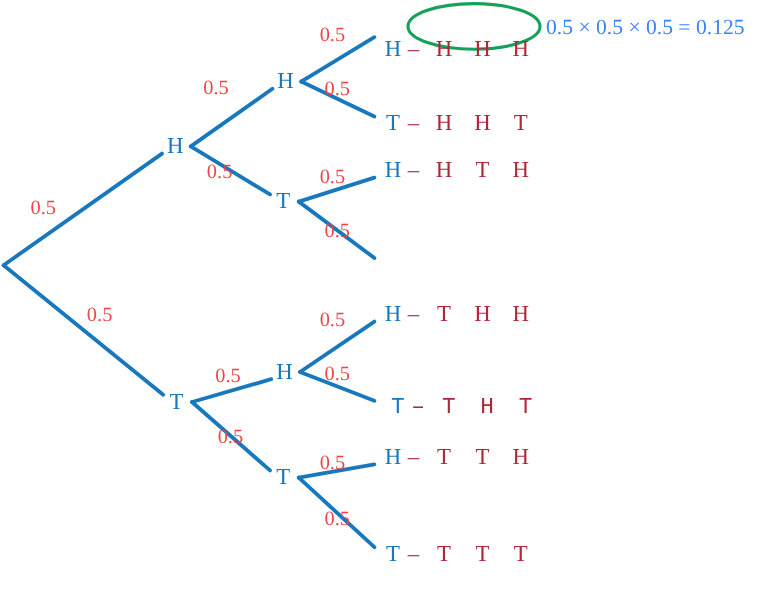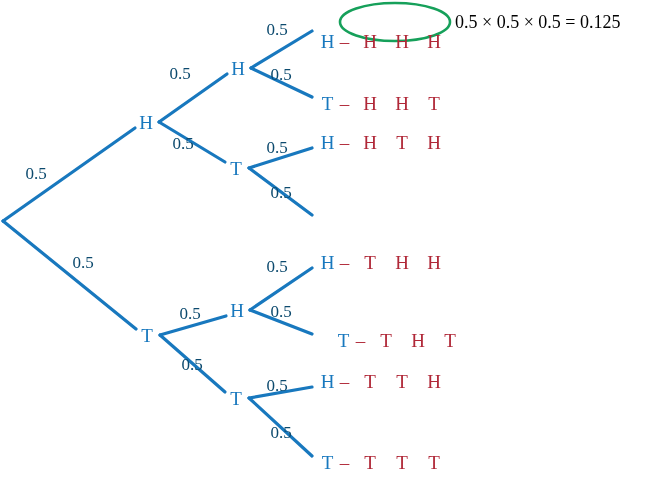--- a/index.html
+++ b/index.html
@@ -31,21 +31,21 @@
   .node-label {
     position: absolute;
     color: #1878be;
     font-size: 19px;
     line-height: 1;
     transform: translate(-50%, -50%);
     white-space: nowrap;
   }
   .prob-label {
     position: absolute;
-    color: #0c4a6e;
+    color: #ef4444;
     font-size: 17px;
     line-height: 1;
     transform: translate(-50%, -50%);
     white-space: nowrap;
   }
   .leaf-row {
     position: absolute;
     transform: translate(0, -50%);
     white-space: nowrap;
     font-size: 19px;
@@ -64,21 +64,21 @@
     text-align: center;
   }
   .seq-letter {
     color: #b02838;
     display: inline-block;
     width: 32px;
     text-align: center;
   }
   .equation {
     position: absolute;
-    color: #000000;
+    color: #3b82f6;
     font-size: 18px;
     line-height: 1;
     transform: translate(0, -50%);
     white-space: nowrap;
   }
 </style>
 </head>
 <body>
 
 <svg id="tree-canvas" viewBox="0 0 650 499" xmlns="http://www.w3.org/2000/svg">
@@ -119,19 +119,19 @@
     <div class="prob-label" style="left: 277px; top: 29px;">0.5</div>
     <div class="leaf-row" style="left: 320px; top: 25px; margin-top: 16px;"><span class="leaf-node">H</span><span class="leaf-dash">–</span><span class="seq-letter">H</span><span class="seq-letter">H</span><span class="seq-letter">H</span></div>
     <div class="prob-label" style="left: 281px; top: 74px;">0.5</div>
     <div class="leaf-row" style="left: 320px; top: 103px;"><span class="leaf-node">T</span><span class="leaf-dash">–</span><span class="seq-letter">H</span><span class="seq-letter">H</span><span class="seq-letter">T</span></div>
     <div class="prob-label" style="left: 277px; top: 147px;">0.5</div>
     <div class="leaf-row" style="left: 320px; top: 142px;"><span class="leaf-node">H</span><span class="leaf-dash">–</span><span class="seq-letter">H</span><span class="seq-letter">T</span><span class="seq-letter">H</span></div>
     <div class="prob-label" style="left: 281px; top: 192px;">0.5</div>
     <div class="prob-label" style="left: 277px; top: 266px;">0.5</div>
     <div class="leaf-row" style="left: 320px; top: 262px;"><span class="leaf-node">H</span><span class="leaf-dash">–</span><span class="seq-letter">T</span><span class="seq-letter">H</span><span class="seq-letter">H</span></div>
     <div class="prob-label" style="left: 281px; top: 311px;">0.5</div>
-    <div class="leaf-row" style="left: 336px; top: 340px;"><span class="leaf-node">T</span><span class="leaf-dash">–</span><span class="seq-letter">T</span><span class="seq-letter">H</span><span class="seq-letter">T</span></div>
+    <div class="leaf-row" style="left: 324px; top: 340px; font-family: Liberation Mono, monospace;"><span class="leaf-node">T</span><span class="leaf-dash">–</span><span class="seq-letter">T</span><span class="seq-letter">H</span><span class="seq-letter">T</span></div>
     <div class="prob-label" style="left: 277px; top: 385px;">0.5</div>
     <div class="leaf-row" style="left: 320px; top: 381px;"><span class="leaf-node">H</span><span class="leaf-dash">–</span><span class="seq-letter">T</span><span class="seq-letter">T</span><span class="seq-letter">H</span></div>
     <div class="prob-label" style="left: 281px; top: 432px;">0.5</div>
     <div class="leaf-row" style="left: 320px; top: 462px;"><span class="leaf-node">T</span><span class="leaf-dash">–</span><span class="seq-letter">T</span><span class="seq-letter">T</span><span class="seq-letter">T</span></div>
     <div class="equation" style="left: 455px; top: 22px;">0.5 × 0.5 × 0.5 = 0.125</div>
   </div>
 
 </body></html>

